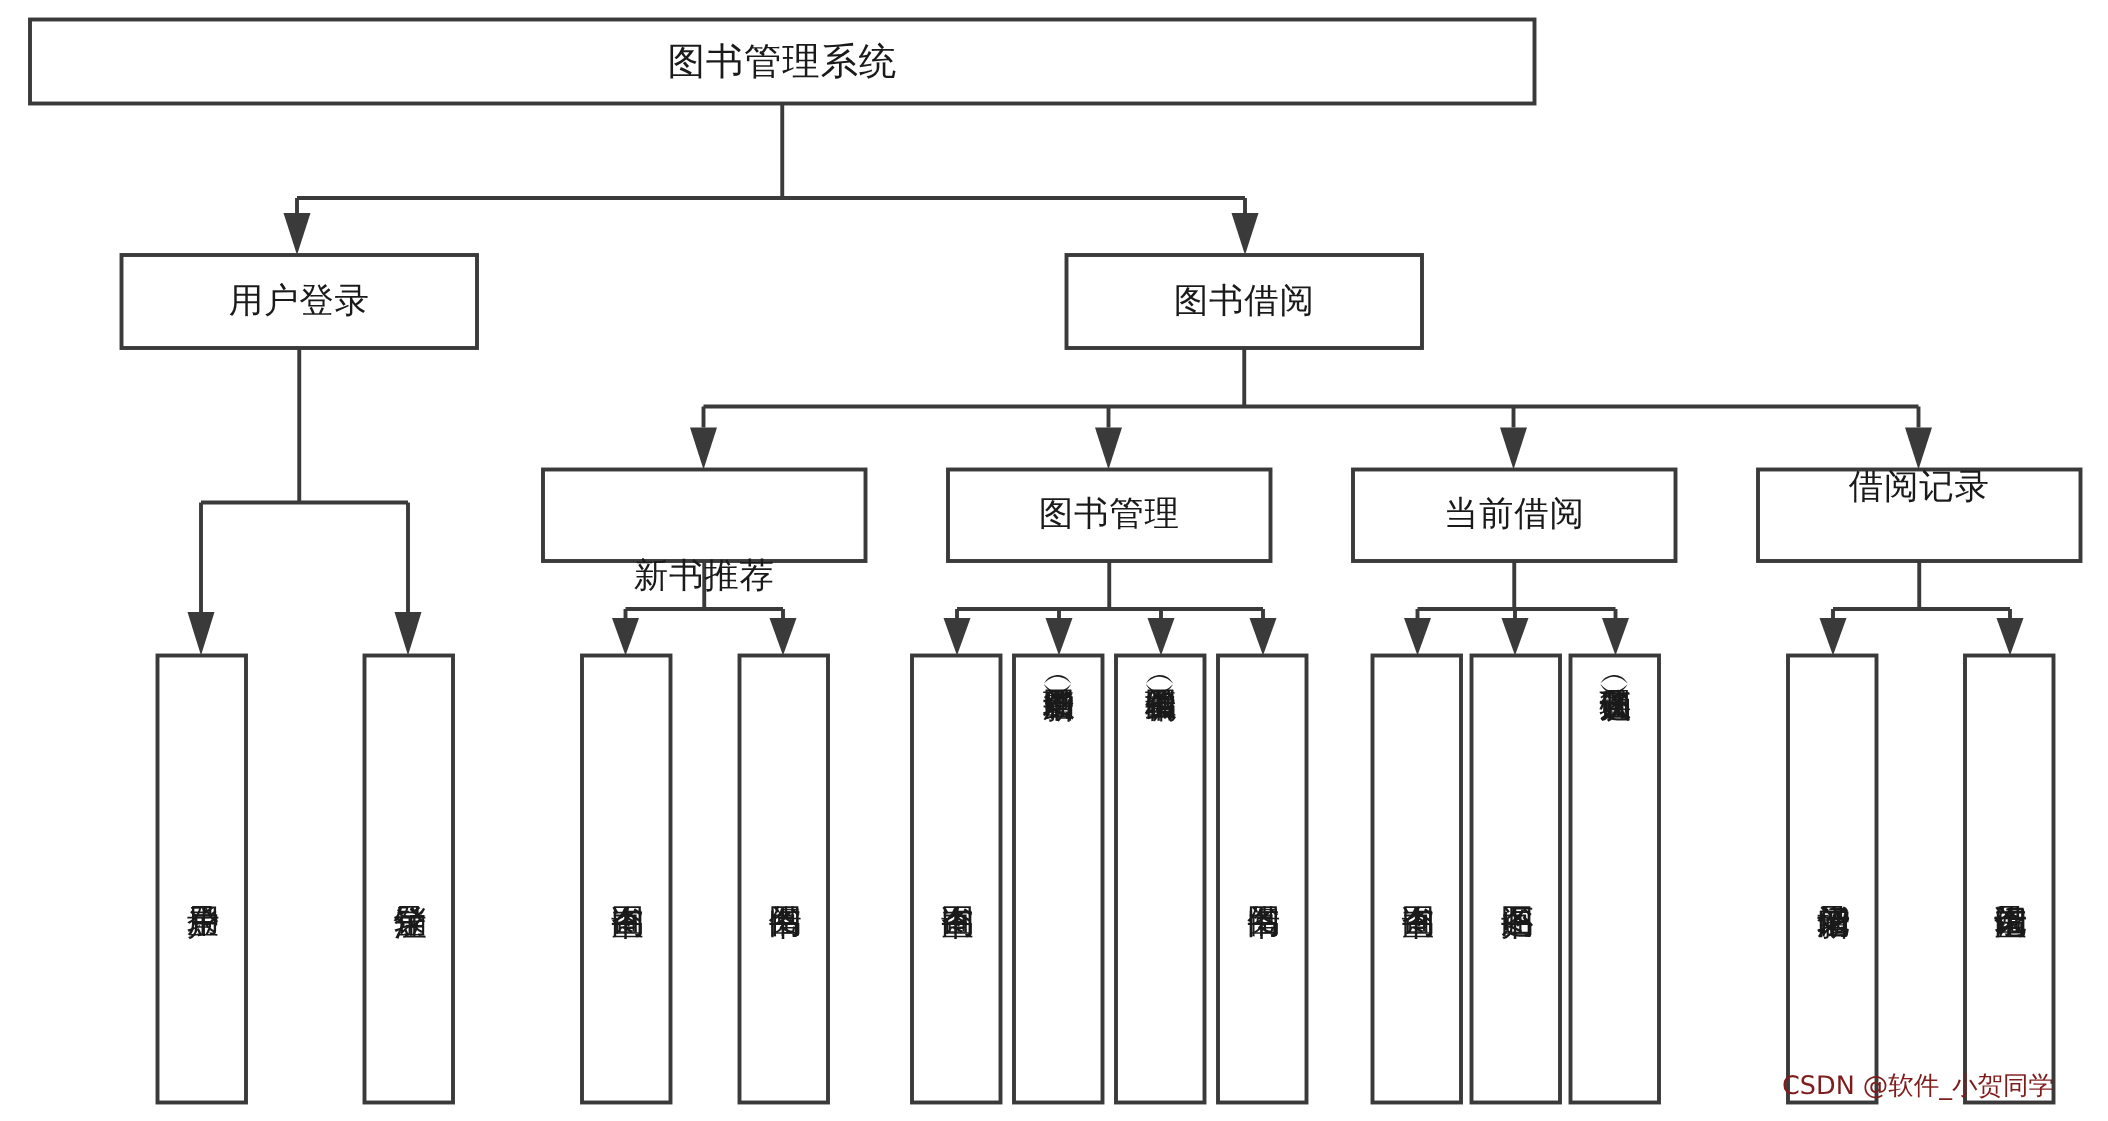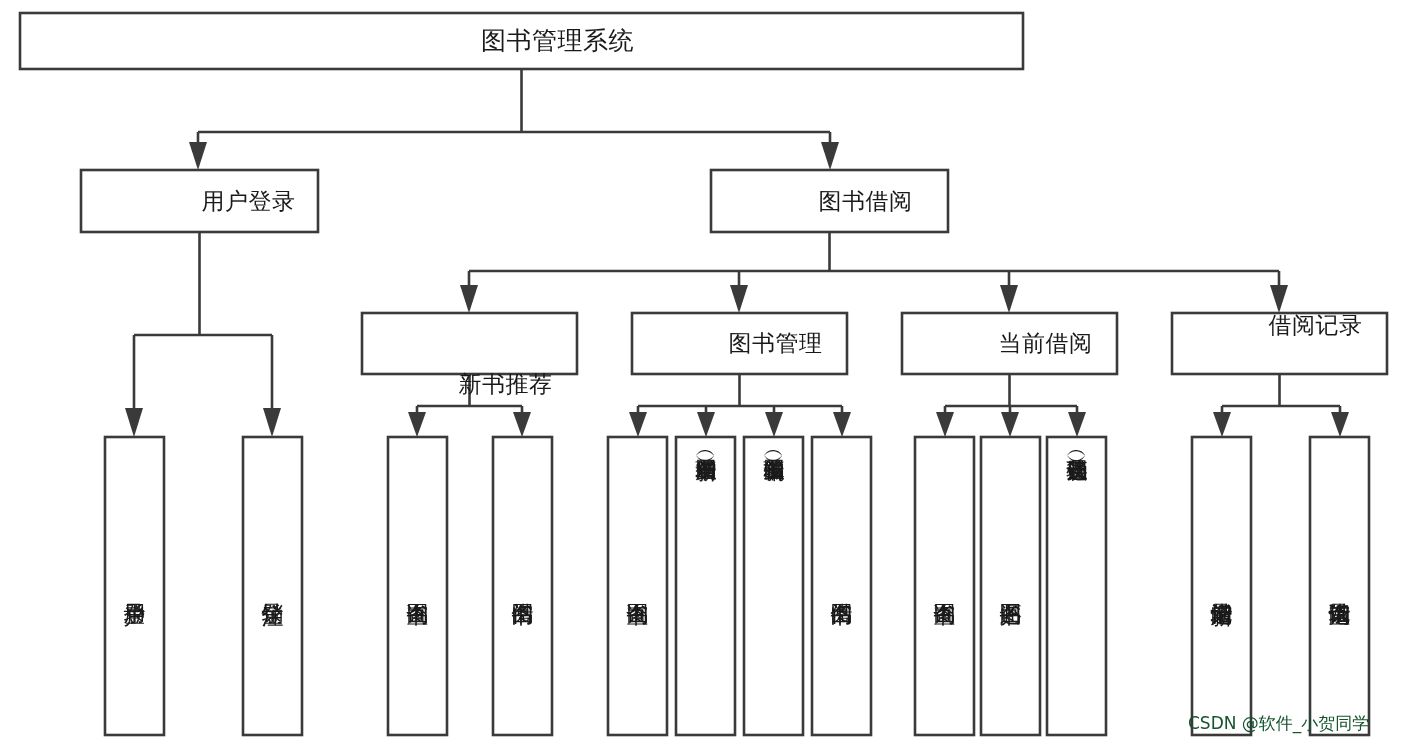--- a/index.html
+++ b/index.html
@@ -45,41 +45,40 @@
     position: absolute;
     display: flex;
     align-items: center;
     justify-content: center;
     color: #1a1a1a;
     font-size: 23px;
     line-height: 1.15;
     letter-spacing: 0.5px;
     white-space: nowrap;
     pointer-events: none;
-    padding-left: 36px;
   }
   .node-label-v {
     position: absolute;
     display: flex;
     align-items: center;
     justify-content: center;
     color: #1a1a1a;
     font-size: 22px;
     line-height: 1.18;
     writing-mode: vertical-rl;
     text-orientation: upright;
     white-space: nowrap;
     pointer-events: none;
   }
   .watermark {
     position: absolute;
     left: 1188px;
     top: 712px;
     font-size: 17px;
-    color: #14532d;
+    color: #7f1d1d;
     white-space: nowrap;
     pointer-events: none;
   }
 </style>
 </head>
 <body>
 
 <div id="diagram-root">
 
   <svg id="flow-svg" viewBox="0 0 1405 747">
@@ -170,21 +169,21 @@
     <rect class="node-rect" x="981" y="437" width="59" height="298"></rect>
     <rect class="node-rect" x="1047" y="437" width="59" height="298"></rect>
 
     <rect class="node-rect" x="1192" y="437" width="59" height="298"></rect>
     <rect class="node-rect" x="1310" y="437" width="59" height="298"></rect>
 
   </svg>
 
   <div class="node-label-h" style="left:20px; top:13px; width:1003px; height:56px; font-size:25px;">图书管理系统</div>
 
-  <div class="node-label-h" style="left:81px; top:170px; width:237px; height:62px;margin-left:13px;">用户登录</div>
+  <div class="node-label-h" style="left:81px; top:170px; width:237px; height:62px;">用户登录</div>
   <div class="node-label-h" style="left:711px; top:170px; width:237px; height:62px;">图书借阅</div>
 
   <div class="node-label-h" style="left:362px; top:313px; width:215px; height:61px;margin-top:41px;">新书推荐</div>
   <div class="node-label-h" style="left:632px; top:313px; width:215px; height:61px;">图书管理</div>
   <div class="node-label-h" style="left:902px; top:313px; width:215px; height:61px;border-radius:23px;">当前借阅</div>
   <div class="node-label-h" style="left:1172px; top:295px; width:215px; height:61px;">借阅记录</div>
 
   <div class="node-label-v" style="left:105px; top:437px; width:59px; height:298px;">用户登录</div>
   <div class="node-label-v" style="left:243px; top:437px; width:59px; height:298px;">注销登录</div>
 

